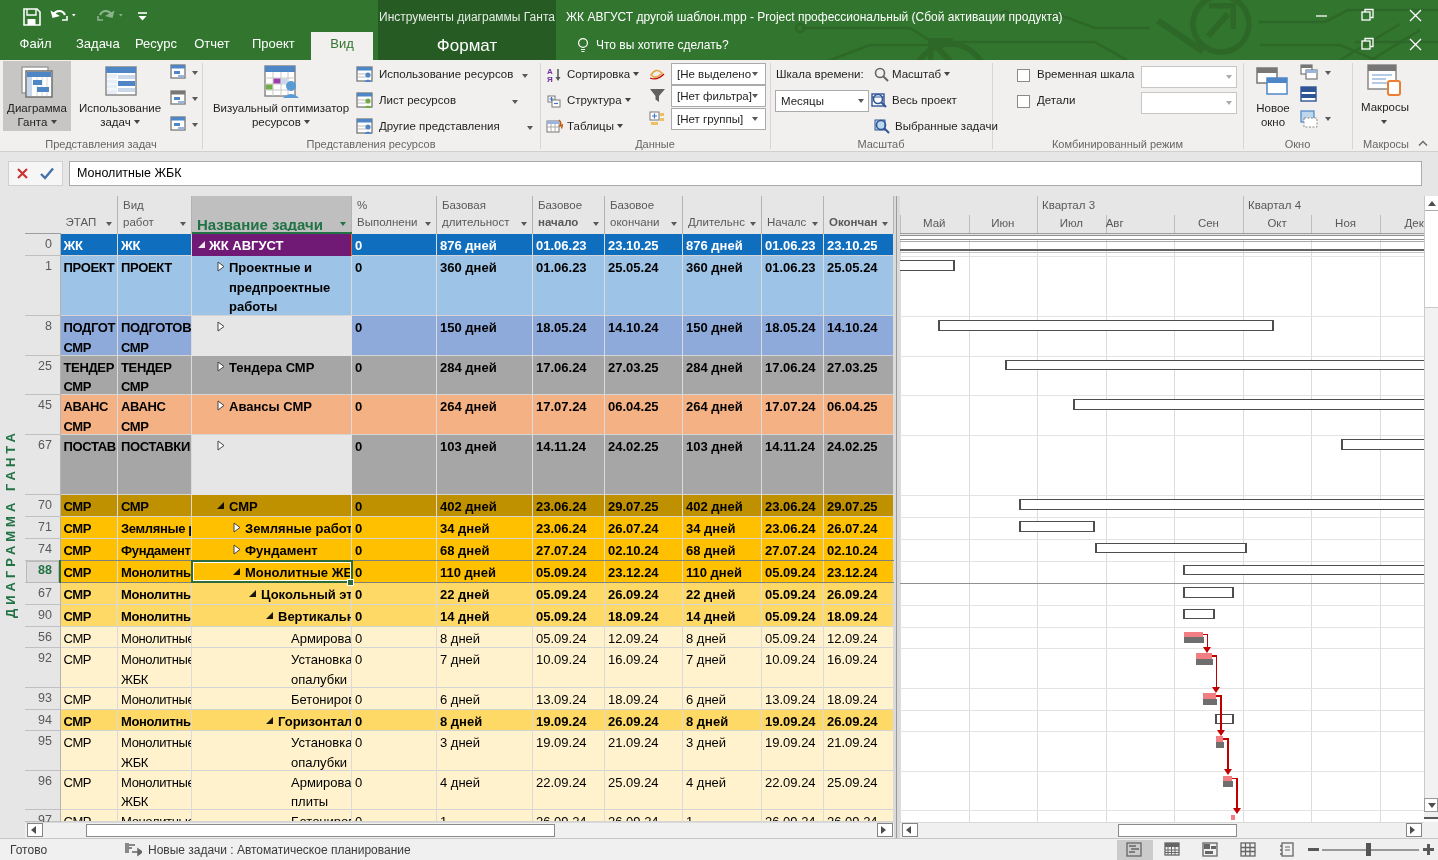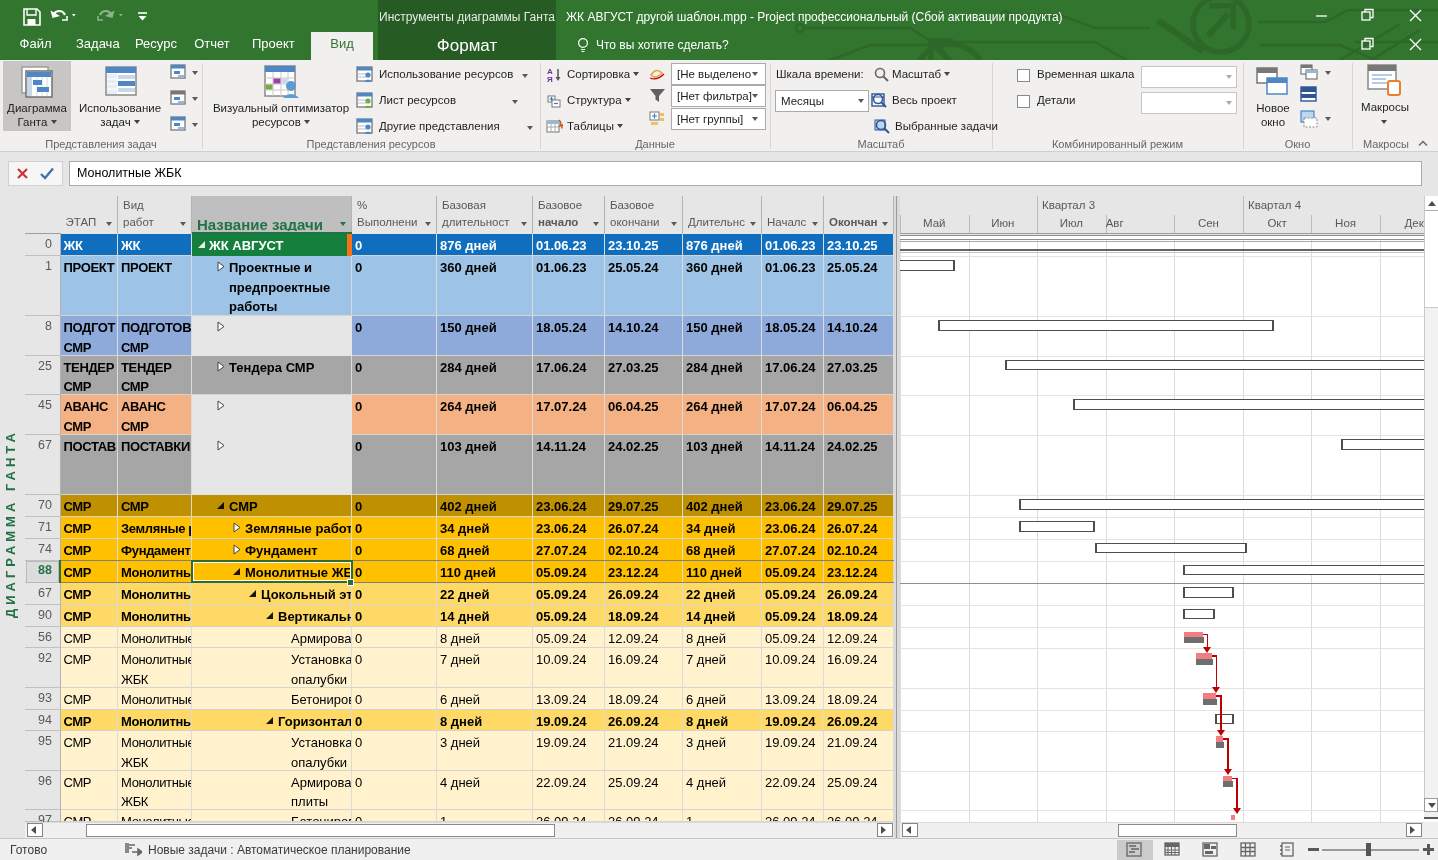--- a/index.html
+++ b/index.html
@@ -335,21 +335,21 @@
 <span class="ab tri-d" style="left:882px;top:222px;border-top-color:#595959;"></span>
 <div class="ab" style="left:192px;top:232px;width:160px;height:2px;background:#217346;"></div>
 <div class="ab" style="left:25px;top:234px;width:35.5px;height:22px;background:#E7E6E6;border-bottom:1px solid #C0C0C0;border-right:1px solid #B3B3B3;"></div>
 <div class="ab" style="left:25px;top:237px;width:27px;height:15px;color:#595959;font-weight:normal;font-size:12.5px;text-align:right;">0</div>
 <div class="ab" style="left:60.5px;top:234px;width:57.5px;height:22px;background:#0F6EBD;border-right:1px solid #DBDBDB;border-bottom:1px solid #D4D4D4;overflow:hidden;">
       <div style="margin:2px 1px 0 3px;color:#fff;font-size:13px;letter-spacing:-0.35px;font-weight:bold;line-height:19.7px;white-space:nowrap;">ЖК</div>
     </div>
 <div class="ab" style="left:118px;top:234px;width:74px;height:22px;background:#0F6EBD;border-right:1px solid #DBDBDB;border-bottom:1px solid #D4D4D4;overflow:hidden;">
       <div style="margin:2px 1px 0 3px;color:#fff;font-size:13px;letter-spacing:-0.35px;font-weight:bold;line-height:19.7px;white-space:nowrap;">ЖК</div>
     </div>
-<div class="ab" style="left:192px;top:234px;width:160px;height:28px;background:#15803d;border-right:5px solid #f97316;border-bottom:1px solid #D4D4D4;overflow:hidden;">
+<div class="ab" style="left:192px;top:234px;width:160px;height:28px;background:#701a75;border-right:1px solid #f97316;border-bottom:1px solid #D4D4D4;overflow:hidden;">
       <div style="margin:2px 1px 0 17px;color:#fff;font-size:13px;font-weight:bold;line-height:19.7px;white-space:nowrap;">ЖК АВГУСТ</div>
     </div>
 <div class="ab" style="left:352px;top:234px;width:85px;height:22px;background:#0F6EBD;border-right:1px solid #DBDBDB;border-bottom:1px solid #D4D4D4;overflow:hidden;">
       <div style="margin:2px 1px 0 3px;color:#fff;font-size:13px;font-weight:bold;line-height:19.7px;white-space:nowrap;">0</div>
     </div>
 <div class="ab" style="left:437px;top:234px;width:96px;height:22px;background:#0F6EBD;border-right:1px solid #DBDBDB;border-bottom:1px solid #D4D4D4;overflow:hidden;">
       <div style="margin:2px 1px 0 3px;color:#fff;font-size:13px;font-weight:bold;line-height:19.7px;white-space:nowrap;">876 дней</div>
     </div>
 <div class="ab" style="left:533px;top:234px;width:72px;height:22px;background:#0F6EBD;border-right:1px solid #DBDBDB;border-bottom:1px solid #D4D4D4;overflow:hidden;">
       <div style="margin:2px 1px 0 3px;color:#fff;font-size:13px;font-weight:bold;line-height:19.7px;white-space:nowrap;">01.06.23</div>
@@ -471,20 +471,23 @@
 <svg class="ab" style="left:216px;top:360.5px;" width="10" height="11" viewBox="0 0 10 11">
       <path d="M2 1 L8 5.5 L2 10 Z" fill="#fff" stroke="#444" stroke-width="1"></path>
     </svg>
 <div class="ab" style="left:25px;top:395px;width:35.5px;height:40px;background:#E7E6E6;border-bottom:1px solid #C0C0C0;border-right:1px solid #B3B3B3;"></div>
 <div class="ab" style="left:25px;top:398px;width:27px;height:15px;color:#595959;font-weight:normal;font-size:12.5px;text-align:right;">45</div>
 <div class="ab" style="left:60.5px;top:395px;width:57.5px;height:40px;background:#F4B183;border-right:1px solid #DBDBDB;border-bottom:1px solid #D4D4D4;overflow:hidden;">
       <div style="margin:2px 1px 0 3px;color:#000;font-size:13px;letter-spacing:-0.35px;font-weight:bold;line-height:19.7px;white-space:normal;">АВАНС СМР</div>
     </div>
 <div class="ab" style="left:118px;top:395px;width:74px;height:40px;background:#F4B183;border-right:1px solid #DBDBDB;border-bottom:1px solid #D4D4D4;overflow:hidden;">
       <div style="margin:2px 1px 0 3px;color:#000;font-size:13px;letter-spacing:-0.35px;font-weight:bold;line-height:19.7px;white-space:normal;">АВАНС СМР</div>
+    </div>
+<div class="ab" style="left:192px;top:395px;width:160px;height:40px;background:#F4B183;border-right:1px solid #DBDBDB;border-bottom:1px solid #D4D4D4;overflow:hidden;">
+      <div style="margin:2px 1px 0 37px;color:#000;font-size:13px;font-weight:bold;line-height:19.7px;white-space:normal;">Авансы СМР</div>
     </div>
 <div class="ab" style="left:352px;top:395px;width:85px;height:40px;background:#F4B183;border-right:1px solid #DBDBDB;border-bottom:1px solid #D4D4D4;overflow:hidden;">
       <div style="margin:2px 1px 0 3px;color:#000;font-size:13px;font-weight:bold;line-height:19.7px;white-space:nowrap;">0</div>
     </div>
 <div class="ab" style="left:437px;top:395px;width:96px;height:40px;background:#F4B183;border-right:1px solid #DBDBDB;border-bottom:1px solid #D4D4D4;overflow:hidden;">
       <div style="margin:2px 1px 0 3px;color:#000;font-size:13px;font-weight:bold;line-height:19.7px;white-space:nowrap;">264 дней</div>
     </div>
 <div class="ab" style="left:533px;top:395px;width:72px;height:40px;background:#F4B183;border-right:1px solid #DBDBDB;border-bottom:1px solid #D4D4D4;overflow:hidden;">
       <div style="margin:2px 1px 0 3px;color:#000;font-size:13px;font-weight:bold;line-height:19.7px;white-space:nowrap;">17.07.24</div>
     </div>

